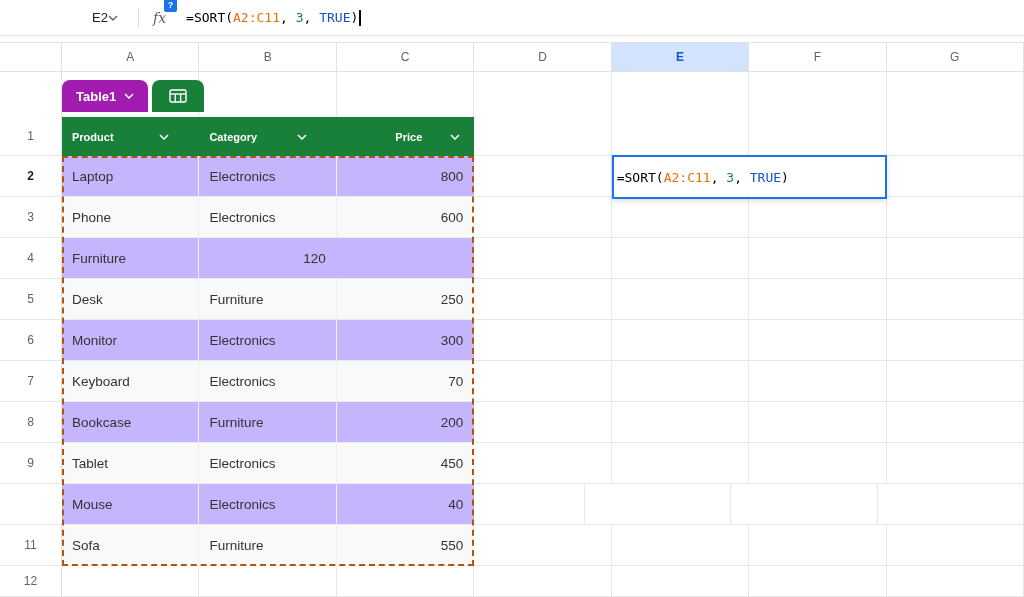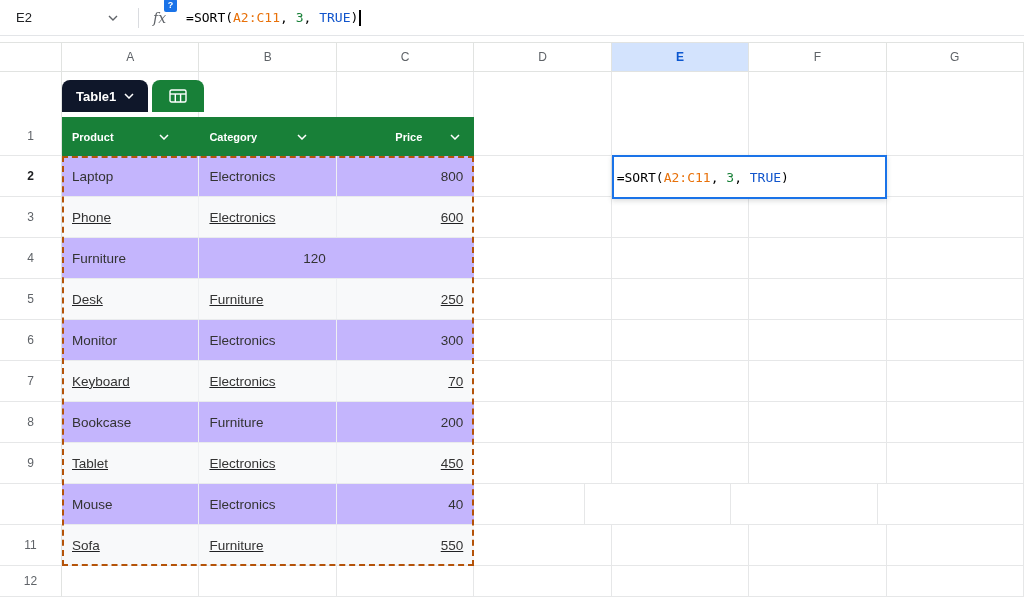--- a/index.html
+++ b/index.html
@@ -7,21 +7,21 @@
     width:1024px;height:597px;position:relative;overflow:hidden;
     background:#fff;color:#202124;
     font-family:"Liberation Sans",sans-serif;font-size:13px;
   }
   
   .formula-bar{
     position:absolute;top:0;left:0;width:100%;height:36px;
     display:flex;align-items:center;background:#fff;
     border-bottom:1px solid #e3e5e8;box-sizing:border-box;
   }
-  .name-box{display:flex;align-items:center;justify-content:space-between;
+  .name-box{display:flex;align-items:center;justify-content:flex-end;
     width:102px;margin-left:16px;cursor:pointer;}
   .name-box .ref{font-size:13px;color:#202124;}
   .nb-caret{flex:0 0 auto;}
   .fbar-divider{width:1px;height:20px;background:#dadce0;margin:0 14px 0 20px;}
   .fx-wrap{position:relative;margin-right:20px;cursor:pointer;}
   .fx{font-family:"DejaVu Serif",serif;font-style:italic;font-size:14px;color:#5f6368;}
   .help-badge{
     position:absolute;top:-11px;left:11px;width:13px;height:13px;
     background:#1a73e8;color:#fff;border-radius:2px;
     font-family:"Liberation Sans",sans-serif;font-style:normal;
@@ -57,35 +57,35 @@
   }
   .row-h.selected{color:#202124;font-weight:bold;}
   .nb{border-bottom:none !important;}
   .cell{flex:1;border-right:1px solid #e6e7e8;border-bottom:1px solid #e6e7e8;box-sizing:border-box;}
   
   .table-overlay{
     position:absolute;left:62px;top:72px;width:calc((100% - 62px)/7*3);z-index:2;
   }
   .chip-row{height:45px;display:flex;align-items:flex-end;padding-bottom:5px;box-sizing:border-box;}
   .table-chip{
-    background:#0f172a;color:#fff;height:32px;border-radius:8px 8px 0 0;
+    background:#a21caf;color:#fff;height:32px;border-radius:8px 8px 0 0;
     display:flex;align-items:center;gap:8px;padding:0 14px;
     font-weight:bold;font-size:13px;cursor:pointer;
   }
   .table-icon-chip{
     background:#188038;height:32px;width:52px;margin-left:4px;border-radius:8px 8px 0 0;
     display:flex;align-items:center;justify-content:center;cursor:pointer;
   }
   .table-header{height:39px;display:flex;background:#188038;color:#fff;font-weight:bold;font-size:11px;}
   .th-cell{width:calc(100%/3);display:flex;align-items:center;box-sizing:border-box;
     padding:0 30px 0 10px;justify-content:space-between;cursor:pointer;}
   .th-cell.right{justify-content:flex-end;gap:28px;padding:0 14px 0 10px;}
   .table-body{position:relative;}
   .t-row{height:41px;display:flex;background:#c4b5fd;border-bottom:1px solid #e9ebed;box-sizing:border-box;}
-  .t-row.band{background:#f8f9fa;text-decoration:underline;}
+  .t-row.band{background:#f8f9fa;}
   .t-cell{width:calc(100%/3);display:flex;align-items:center;padding:0 10px;
     box-sizing:border-box;font-size:13.5px;color:#333;border-right:1px solid #eef0f2;cursor:cell;}
   .t-cell:last-child{border-right:none;}
   .t-cell.num{justify-content:flex-end;padding-right:11px;}
   .range-dash{
     position:absolute;left:0;top:0;width:100%;height:100%;
     border:2px dashed #b45309;box-sizing:border-box;pointer-events:none;z-index:3;
   }
   
   .cell-editor{

